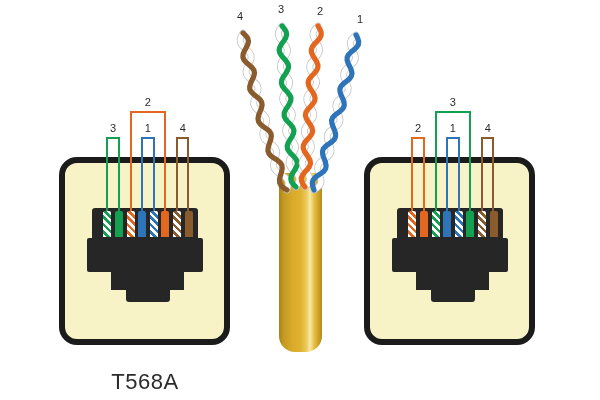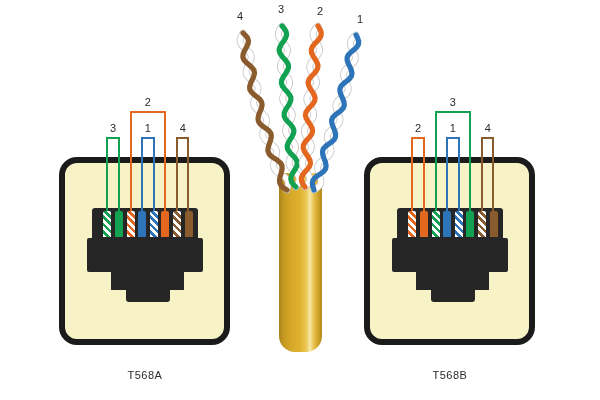--- a/index.html
+++ b/index.html
@@ -13,21 +13,21 @@
   }
   .jack-part{position:absolute;}
   .pin{position:absolute;}
   .bracket{position:absolute;box-sizing:border-box;border-style:solid;border-width:2px;border-bottom:none;}
   .num-label{
     position:absolute;width:16px;height:13px;text-align:center;
     font-size:11px;line-height:13px;color:#2b2b2b;
   }
   .big-label{
     position:absolute;width:172px;top:369px;text-align:center;
-    font-size:11px;color:#2b2b2b;letter-spacing:.5px;
+    font-size:22px;color:#2b2b2b;letter-spacing:.5px;
   }
   .cable{
     position:absolute;left:279px;top:173px;width:43px;height:179px;
     border-radius:4px 4px 16px 16px;
     background:linear-gradient(90deg,#a8821c 0%,#c3991f 10%,#d8a92a 30%,#e0b231 50%,#ecc755 63%,#f7e9a6 72%,#e7be44 82%,#cda027 92%,#b2891c 100%);
   }
   svg.pairs{position:absolute;left:0;top:0;pointer-events:none;}
 </style>
 </head>
 <body>
@@ -98,14 +98,13 @@
       <div class="pin" style="left: 454.7px; top: 211px; width: 8px; height: 26px; border-radius: 2px 2px 0px 0px; background: repeating-linear-gradient(45deg, rgb(255, 255, 255) 0px, rgb(255, 255, 255) 2.6px, rgb(46, 116, 184) 2.6px, rgb(46, 116, 184) 5.2px); position: absolute;"></div>
       <div class="pin" style="left: 466.3px; top: 211px; width: 8px; height: 26px; border-radius: 2px 2px 0px 0px; background: rgb(18, 161, 80); position: absolute;"></div>
       <div class="pin" style="left: 477.9px; top: 211px; width: 8px; height: 26px; border-radius: 2px 2px 0px 0px; background: repeating-linear-gradient(45deg, rgb(255, 255, 255) 0px, rgb(255, 255, 255) 2.6px, rgb(138, 91, 45) 2.6px, rgb(138, 91, 45) 5.2px); position: absolute;"></div>
       <div class="pin" style="left: 489.5px; top: 211px; width: 8px; height: 26px; border-radius: 2px 2px 0px 0px; background: rgb(138, 91, 45); position: absolute;"></div>
       <div class="num-label" style="left: 232px; top: 10px; position: absolute;">4</div>
       <div class="num-label" style="left: 273px; top: 3px; position: absolute;">3</div>
       <div class="num-label" style="left: 312px; top: 5px; position: absolute;">2</div>
       <div class="num-label" style="left: 352px; top: 13px; position: absolute;">1</div>
     </div>
   <div class="big-label" style="left:59px">T568A</div>
-  <div class="big-label" style="left:364px">T568B</div>
 </div>
 
 </body></html>

